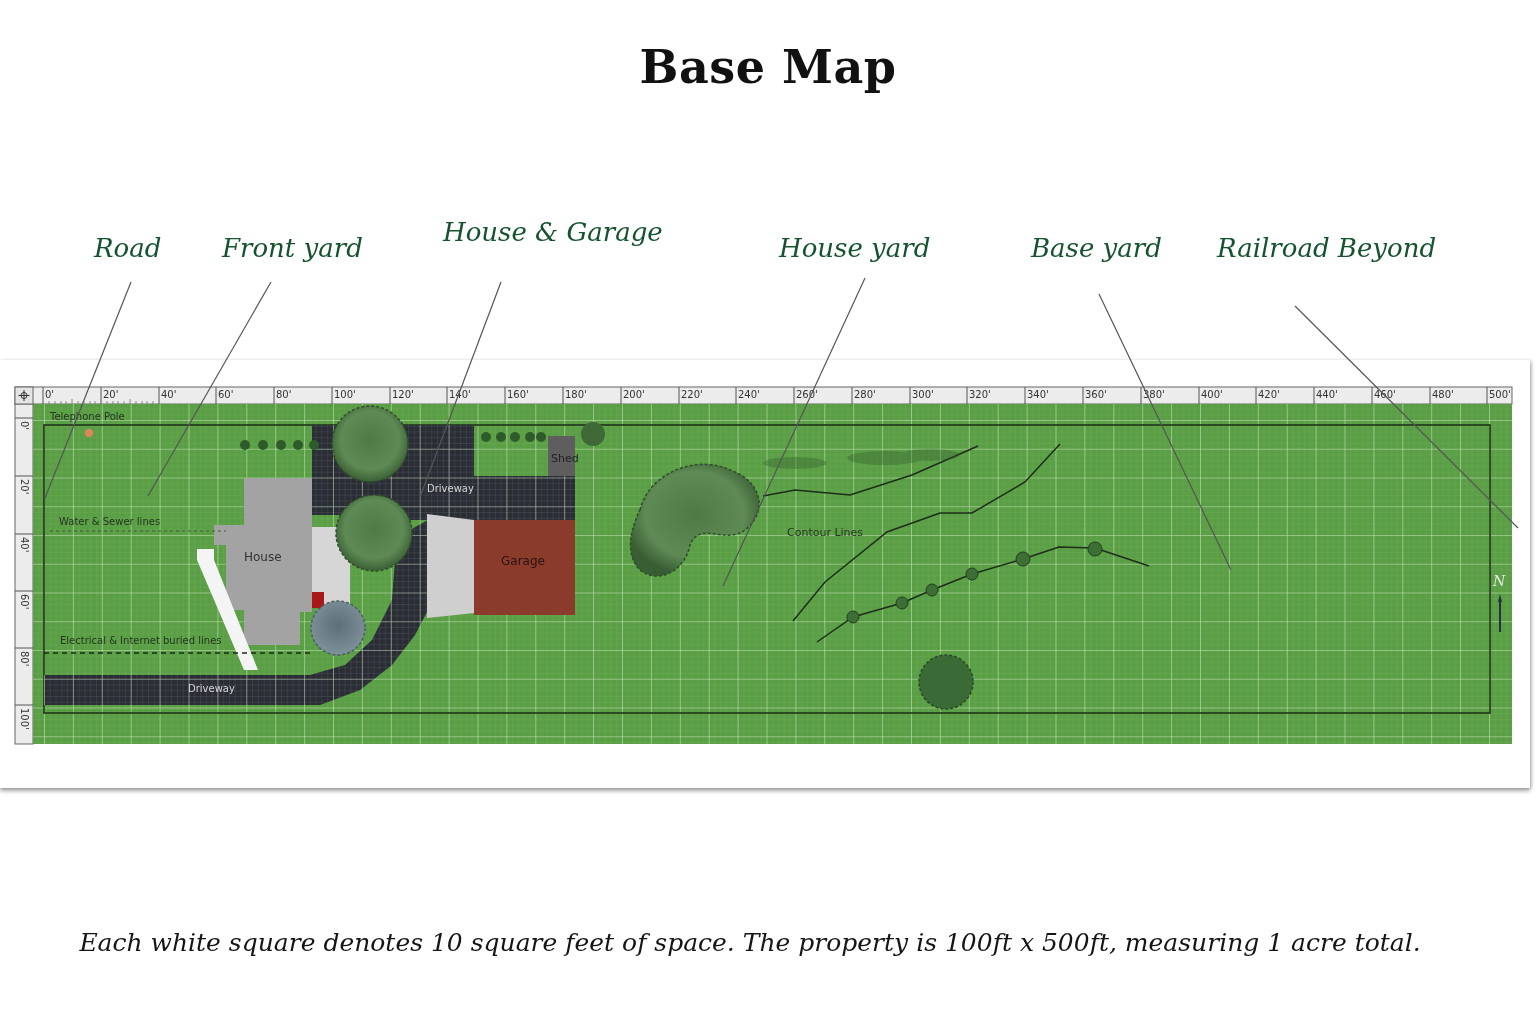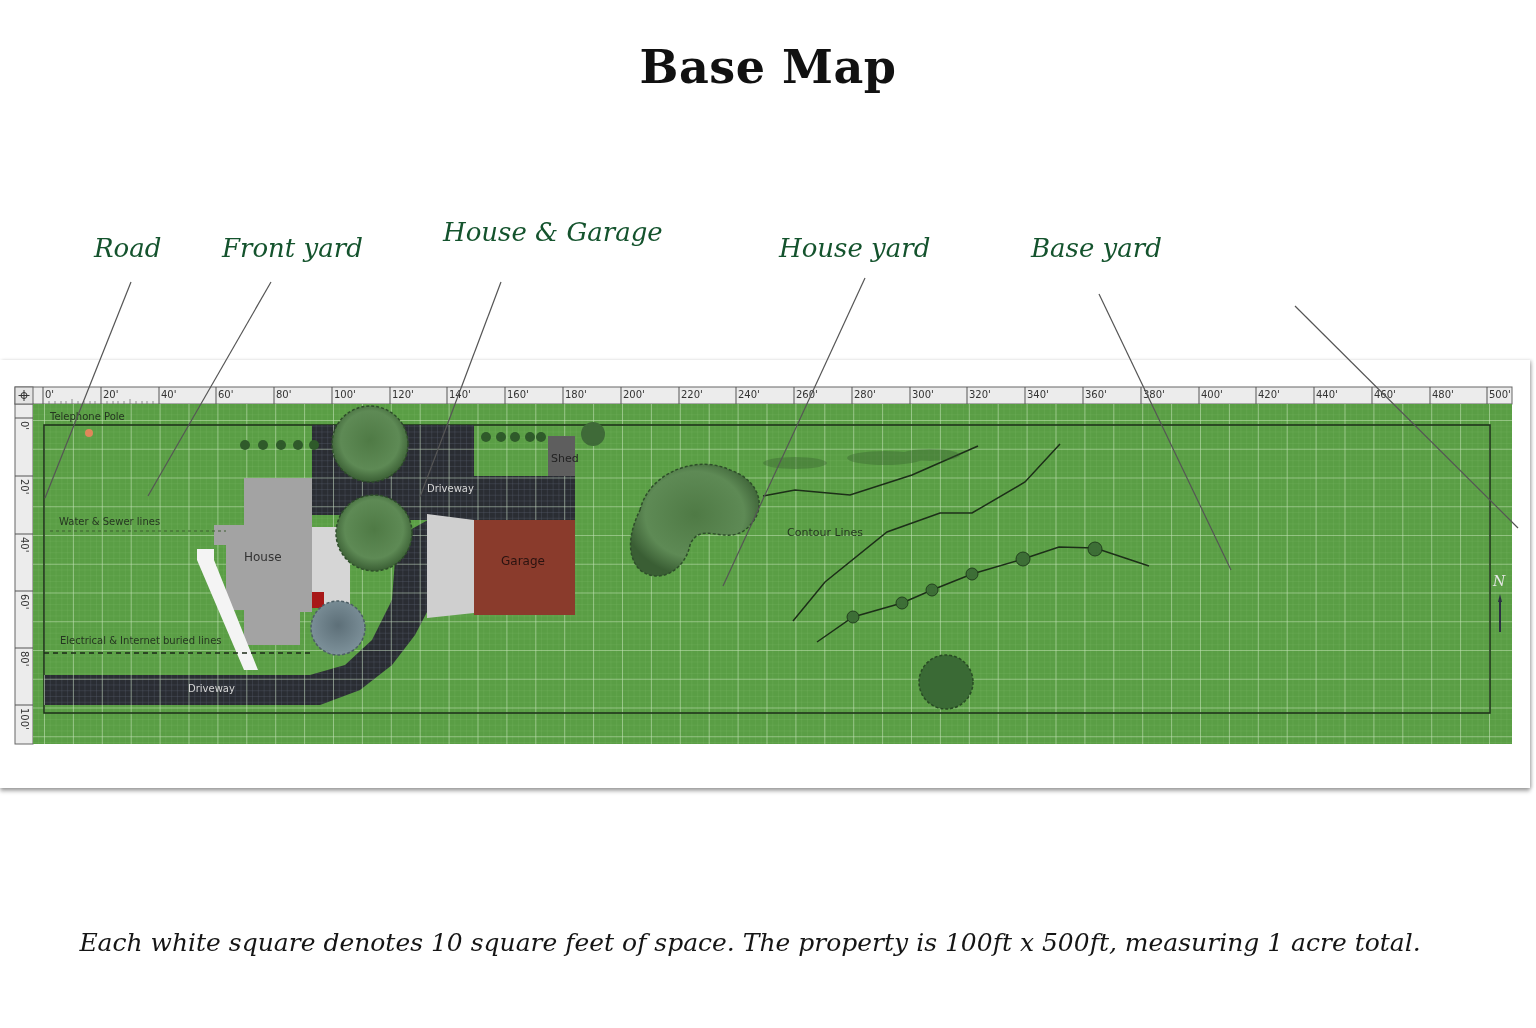--- a/index.html
+++ b/index.html
@@ -15,20 +15,21 @@
 <body>
 
 <div class="title">Base Map</div>
 
 <div class="callout" style="left:94px; top:230px;">Road</div>
 <div class="callout" style="left:222px; top:230px;">Front yard</div>
 <div class="callout" style="left:443px; top:214px;">House &amp; Garage</div>
 <div class="callout" style="left:779px; top:230px;">House yard</div>
 <div class="callout" style="left:1031px; top:230px;">Base yard</div>
 <div class="callout" style="left:1217px; top:230px;">
+  <div>Railroad Beyond</div>
 </div>
 
 <div class="frame"></div>
 
 <svg class="map" width="1536" height="1028" viewBox="0 0 1536 1028">
   <defs>
     <pattern id="minor" width="5.78" height="5.75" patternUnits="userSpaceOnUse" x="44" y="420">
       <path d="M5.78 0 L0 0 0 5.75" fill="none" stroke="#8cc27a" stroke-width="0.5" opacity="0.55"></path>
     </pattern>
     <pattern id="major" width="28.9" height="28.75" patternUnits="userSpaceOnUse" x="44" y="420">

